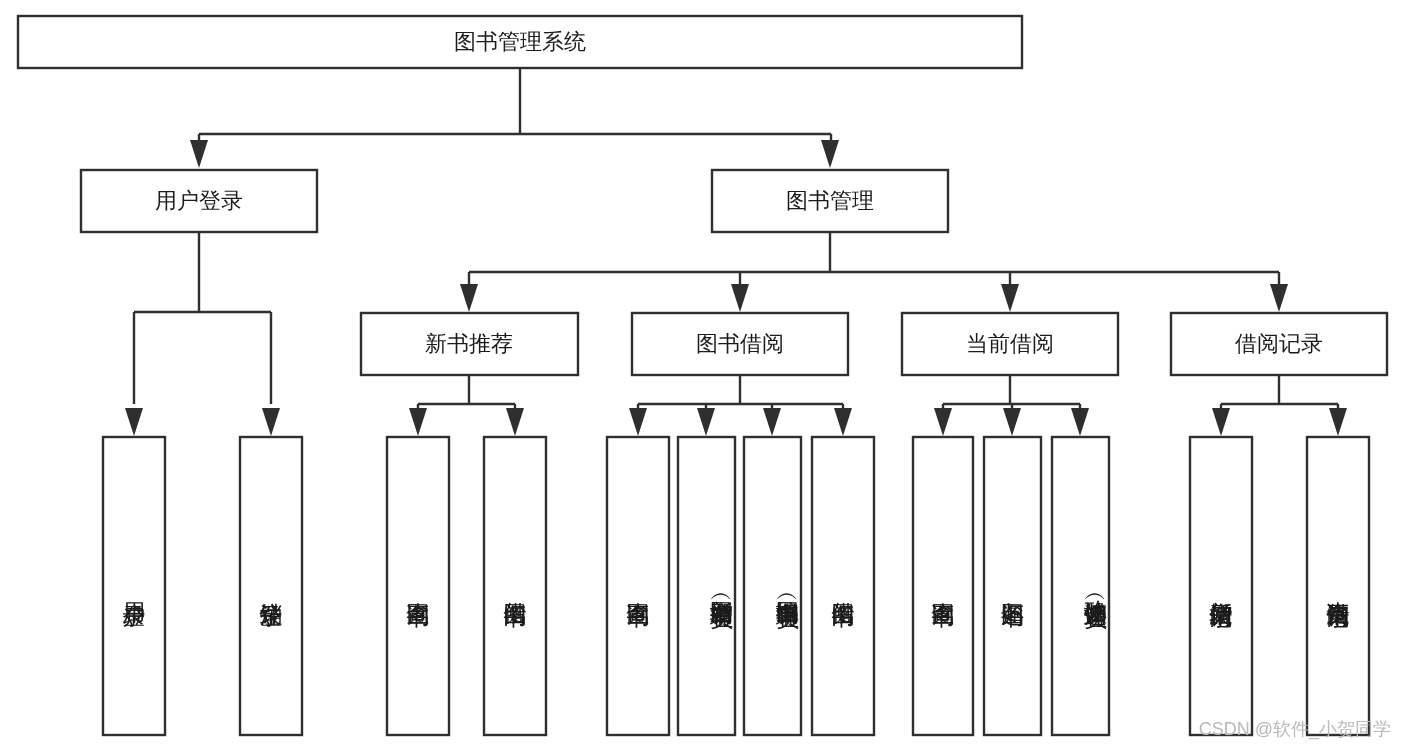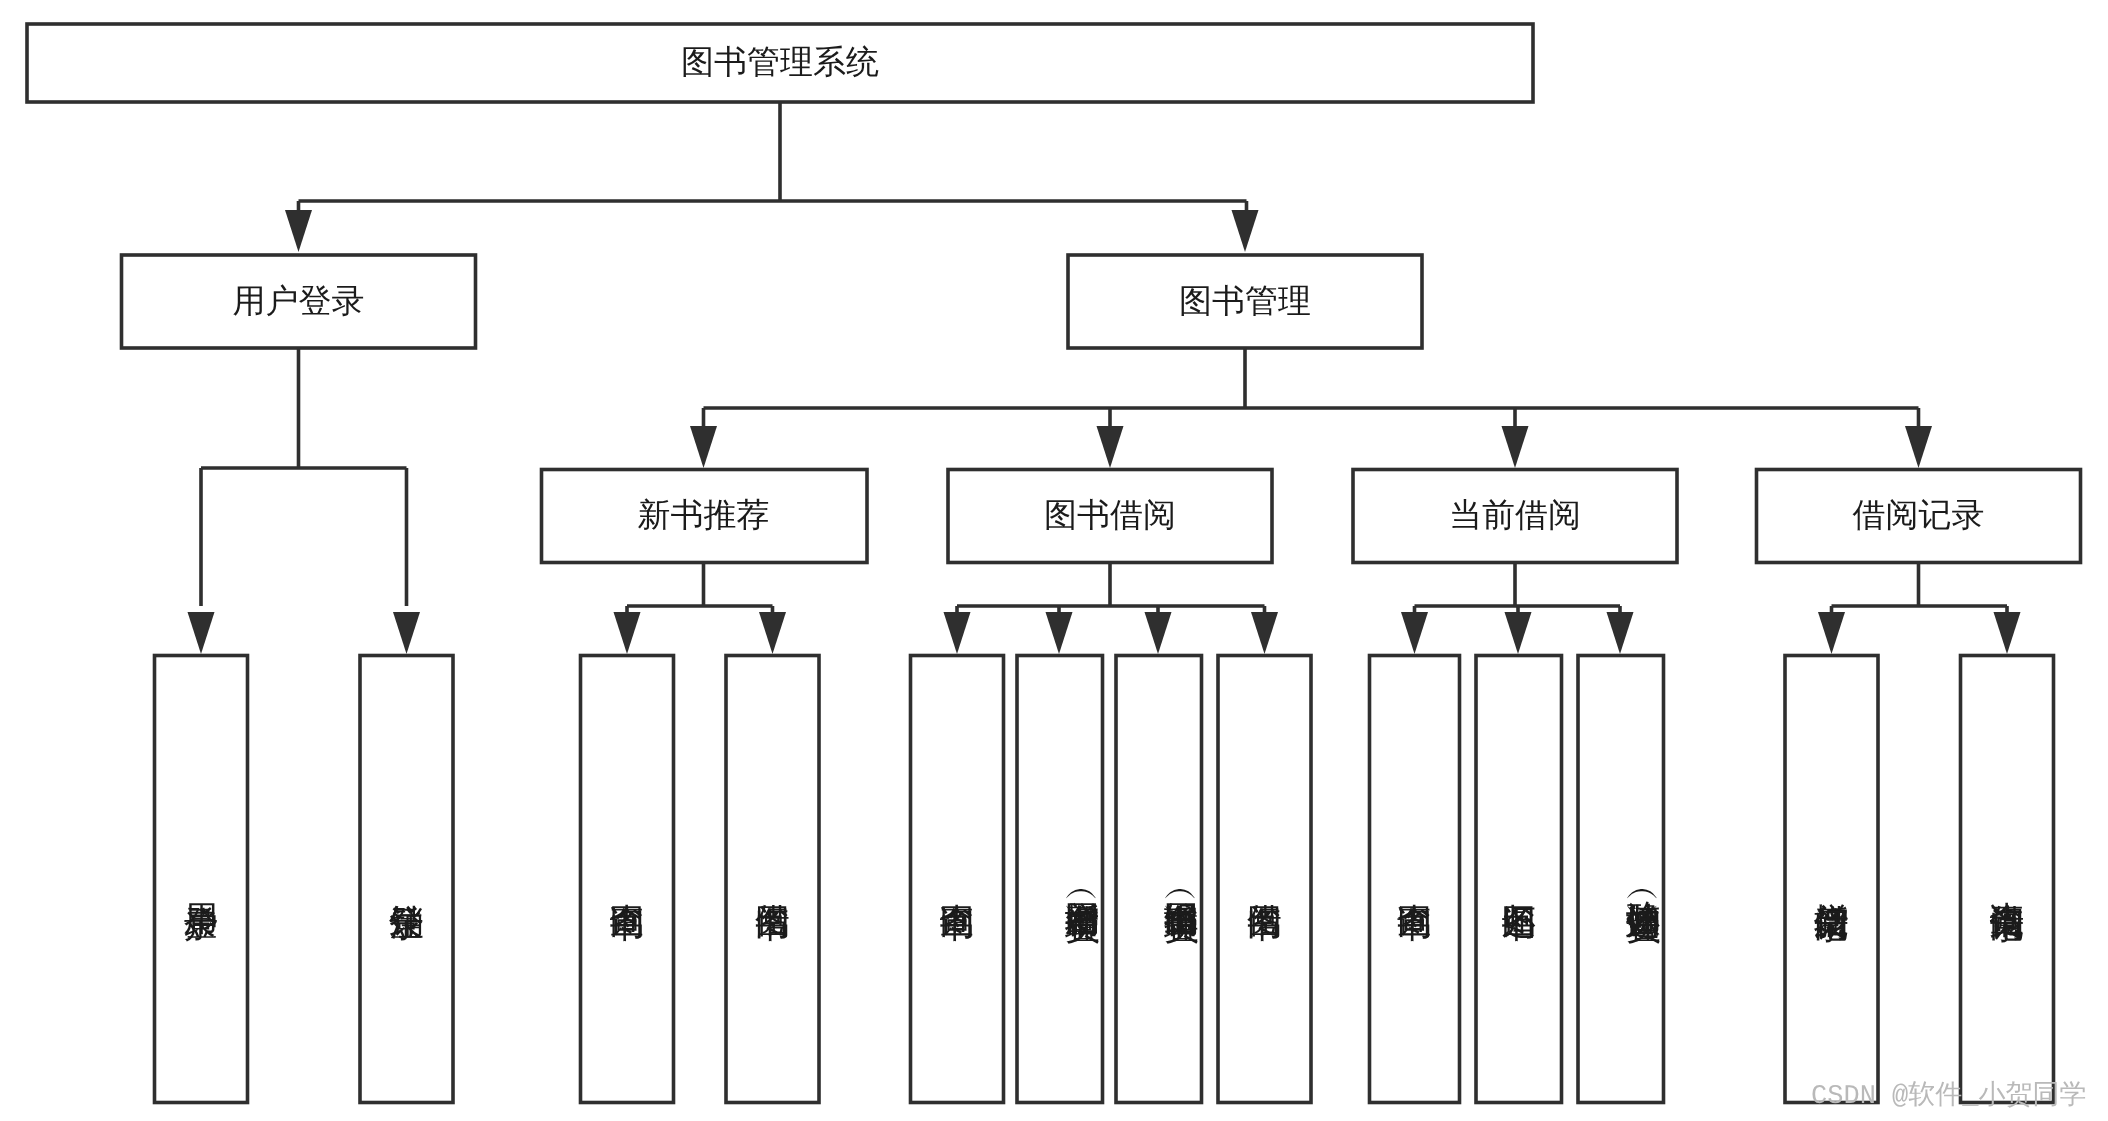--- a/index.html
+++ b/index.html
@@ -58,21 +58,21 @@
     display: flex;
     align-items: center;
     justify-content: center;
     white-space: nowrap;
     pointer-events: none;
   }
   .watermark {
     position: absolute;
     right: 14px;
     bottom: 6px;
-    font-family: Liberation Mono, monospace;
+    font-family: Liberation Sans, sans-serif;
     font-size: 18px;
     color: #b9b9b9;
     white-space: nowrap;
     pointer-events: none;
   }
 </style>
 </head>
 <body>
 
 <div id="diagram-root">

